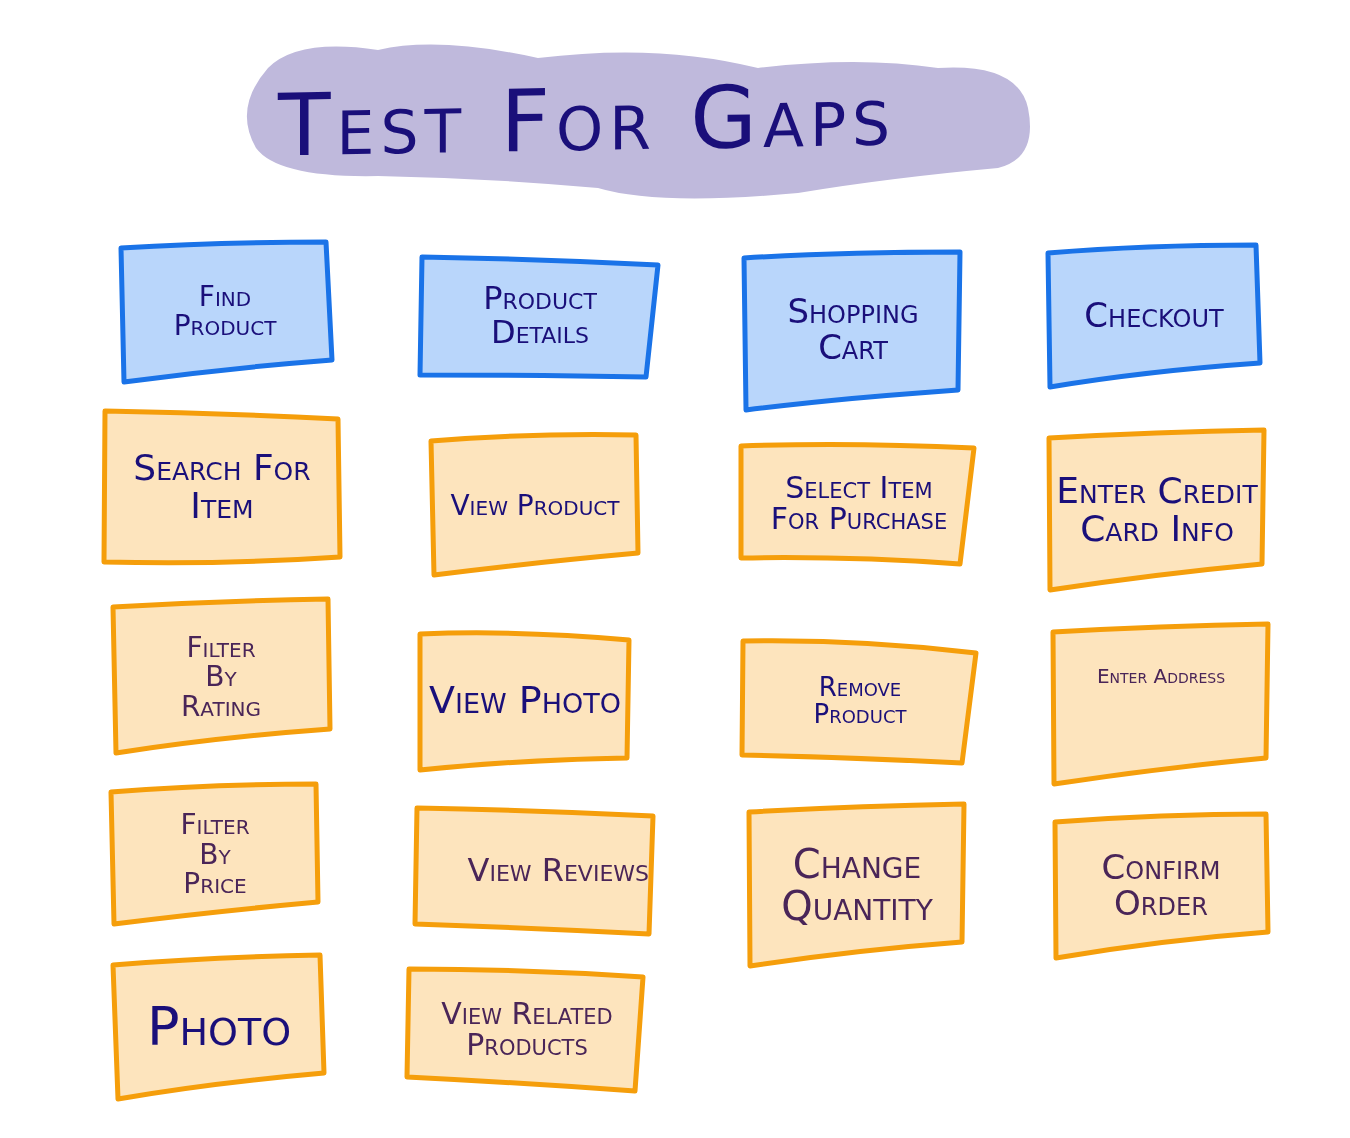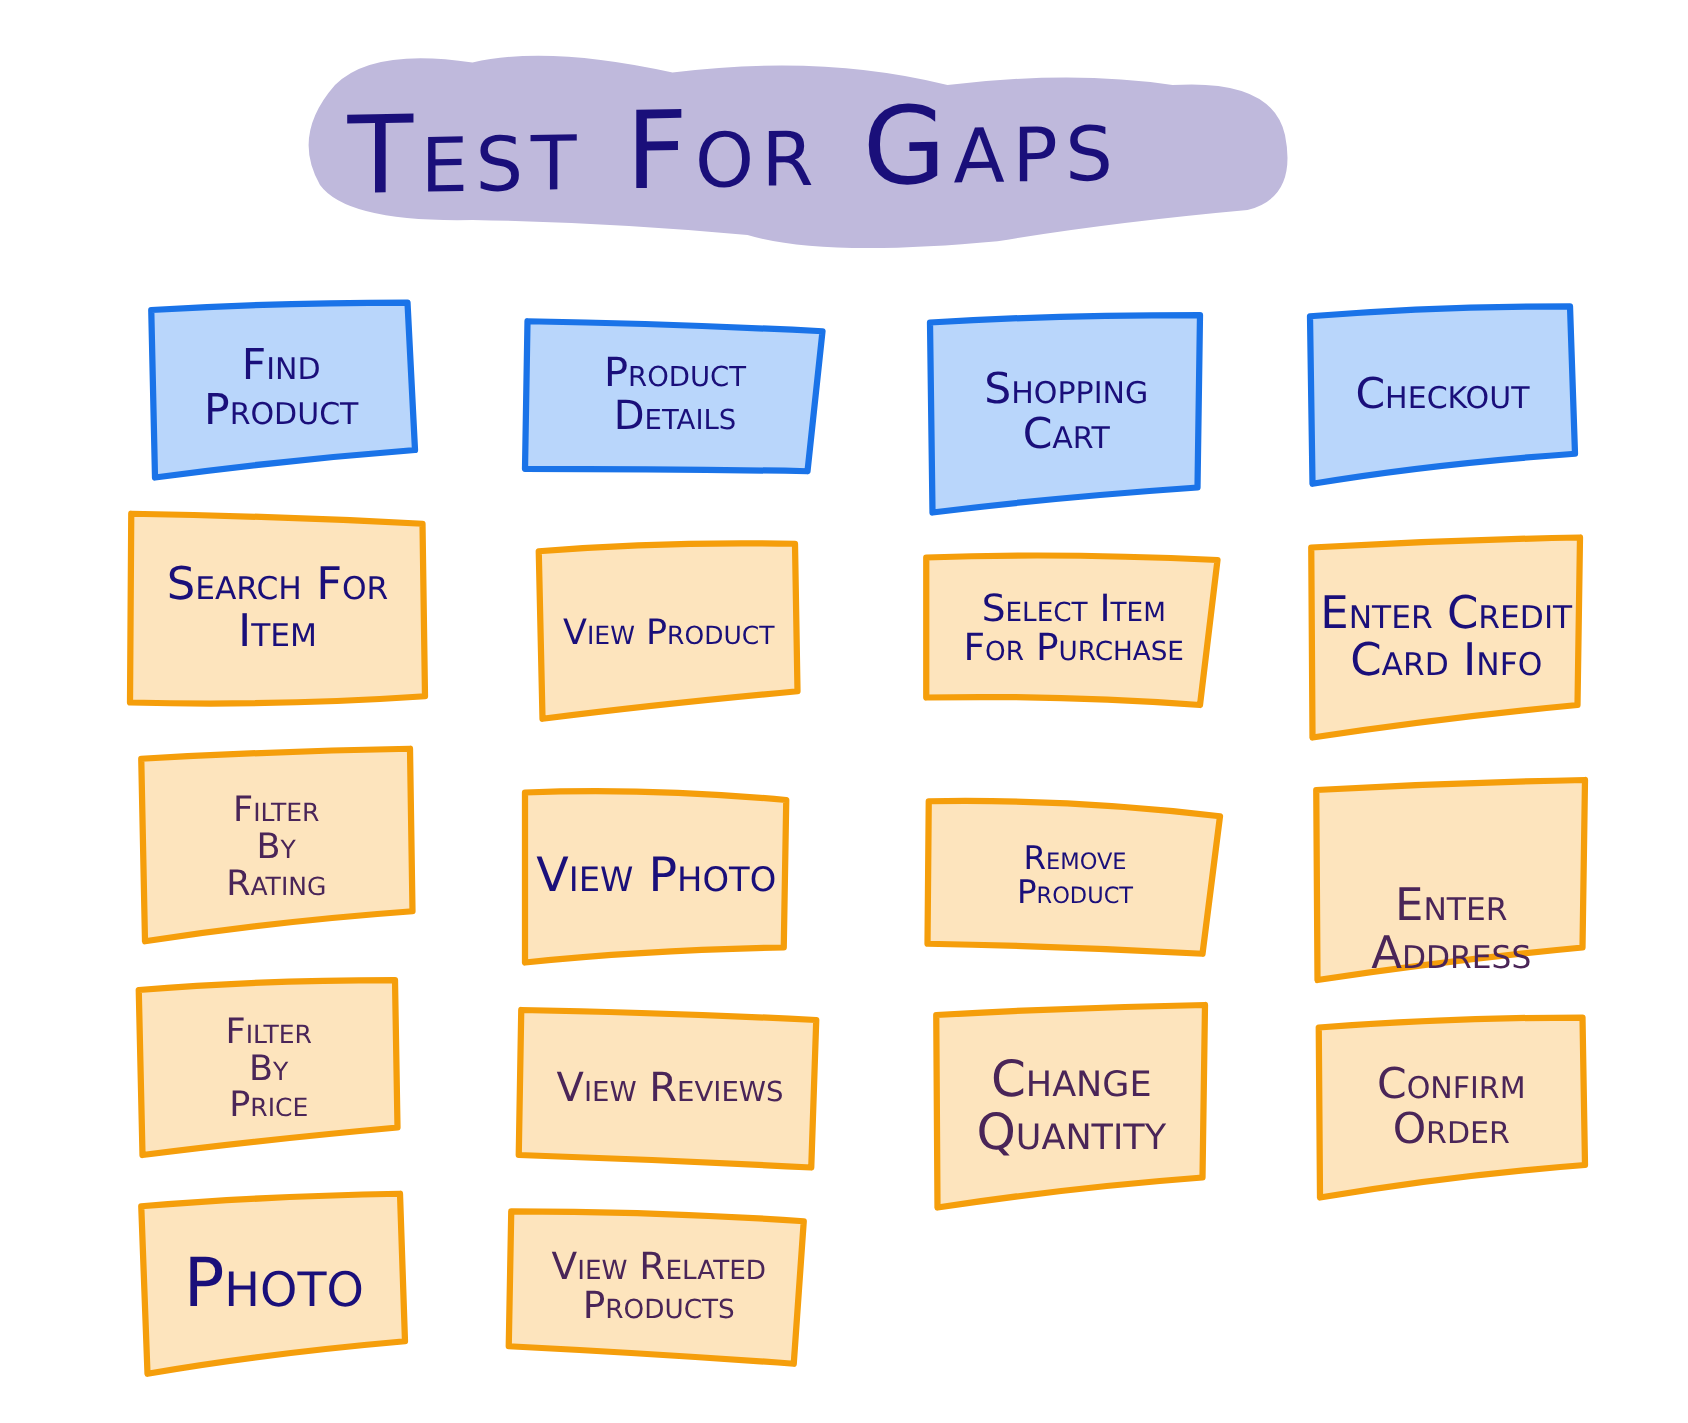--- a/index.html
+++ b/index.html
@@ -25,21 +25,21 @@
 </head>
 <body>
 
 <div class="title-wrap">
   <svg class="title-blob" viewBox="0 0 800 175" preserveAspectRatio="none">
     <path d="M30,40 Q60,10 140,22 Q200,8 300,30 Q420,15 520,40 Q620,28 700,40 Q780,35 790,80 Q800,130 760,140 Q650,150 560,165 Q420,178 360,160 Q250,150 140,148 Q40,150 18,120 Q-5,80 30,40 Z" fill="#bfb9dc"></path>
   </svg>
   <div class="title-text">Test For Gaps</div>
 </div>
 
-<div class="card epic" style="left:118px;top:240px;width:214px;height:142px;font-size:34px;">
+<div class="card epic" style="left:118px;top:240px;width:214px;height:142px;font-size:28px;">
   <svg class="frame" viewBox="0 0 214 142" preserveAspectRatio="none">
       <path d="M3,8 Q100,2 208,2 L214,120 Q110,128 6,142 Z" fill="#b9d6fb" stroke="#1a73e8" stroke-width="5" stroke-linejoin="round"></path>
     </svg>
   <span class="lbl">Find
 Product</span>
 </div>
 <div class="card story ink-blue" style="left:102px;top:407px;width:240px;height:160px;font-size:36px;">
   <svg class="frame" viewBox="0 0 240 160" preserveAspectRatio="none">
       <path d="M3,4 Q120,6 236,12 L238,150 Q120,158 2,155 Z" fill="#fde4bd" stroke="#f59e0b" stroke-width="5" stroke-linejoin="round"></path>
     </svg>
@@ -81,21 +81,21 @@
       <path d="M3,8 Q100,0 208,2 L210,120 Q100,130 6,142 Z" fill="#fde4bd" stroke="#f59e0b" stroke-width="5" stroke-linejoin="round"></path>
     </svg>
   <span class="lbl">View Product</span>
 </div>
 <div class="card story ink-blue" style="left:417px;top:630px;width:216px;height:142px;font-size:38px;">
   <svg class="frame" viewBox="0 0 216 142" preserveAspectRatio="none">
       <path d="M3,4 Q100,0 212,10 L210,128 Q100,130 3,140 Z" fill="#fde4bd" stroke="#f59e0b" stroke-width="5" stroke-linejoin="round"></path>
     </svg>
   <span class="lbl">View Photo</span>
 </div>
-<div class="card story ink-purple" style="left:413px;top:806px;width:246px;height:130px;font-size:32px;">
+<div class="card story ink-purple" style="left:413px;top:806px;width:246px;height:130px;font-size:32px;align-items:flex-end;">
   <svg class="frame" viewBox="0 0 246 130" preserveAspectRatio="none">
       <path d="M4,2 Q120,4 240,10 L236,128 Q120,122 2,118 Z" fill="#fde4bd" stroke="#f59e0b" stroke-width="5" stroke-linejoin="round"></path>
     </svg>
   <span class="lbl">View Reviews</span>
 </div>
 <div class="card story ink-purple" style="left:405px;top:965px;width:244px;height:128px;font-size:30px;">
   <svg class="frame" viewBox="0 0 244 128" preserveAspectRatio="none">
       <path d="M4,4 Q120,4 238,12 L230,126 Q120,118 2,112 Z" fill="#fde4bd" stroke="#f59e0b" stroke-width="5" stroke-linejoin="round"></path>
     </svg>
   <span class="lbl">View Related
@@ -137,21 +137,21 @@
     </svg>
   <span class="lbl">Checkout</span>
 </div>
 <div class="card story ink-blue" style="left:1046px;top:428px;width:222px;height:164px;font-size:36px;">
   <svg class="frame" viewBox="0 0 222 164" preserveAspectRatio="none">
       <path d="M3,10 Q110,4 218,2 L216,136 Q110,146 4,162 Z" fill="#fde4bd" stroke="#f59e0b" stroke-width="5" stroke-linejoin="round"></path>
     </svg>
   <span class="lbl">Enter Credit
 Card Info</span>
 </div>
-<div class="card story ink-purple" style="left:1050px;top:622px;width:222px;height:166px;font-size:36px;justify-content:flex-end;padding-top:44px;">
+<div class="card story ink-purple" style="left:1050px;top:622px;width:222px;height:166px;font-size:20px;justify-content:flex-start;padding-top:44px;">
   <svg class="frame" viewBox="0 0 222 166" preserveAspectRatio="none">
       <path d="M3,10 Q110,4 218,2 L216,136 Q110,146 4,162 Z" fill="#fde4bd" stroke="#f59e0b" stroke-width="5" stroke-linejoin="round"></path>
     </svg>
   <span class="lbl">Enter Address</span>
 </div>
 <div class="card story ink-purple" style="left:1052px;top:812px;width:218px;height:148px;font-size:34px;">
   <svg class="frame" viewBox="0 0 218 148" preserveAspectRatio="none">
       <path d="M3,10 Q110,2 214,2 L216,120 Q110,128 4,146 Z" fill="#fde4bd" stroke="#f59e0b" stroke-width="5" stroke-linejoin="round"></path>
     </svg>
   <span class="lbl">Confirm

